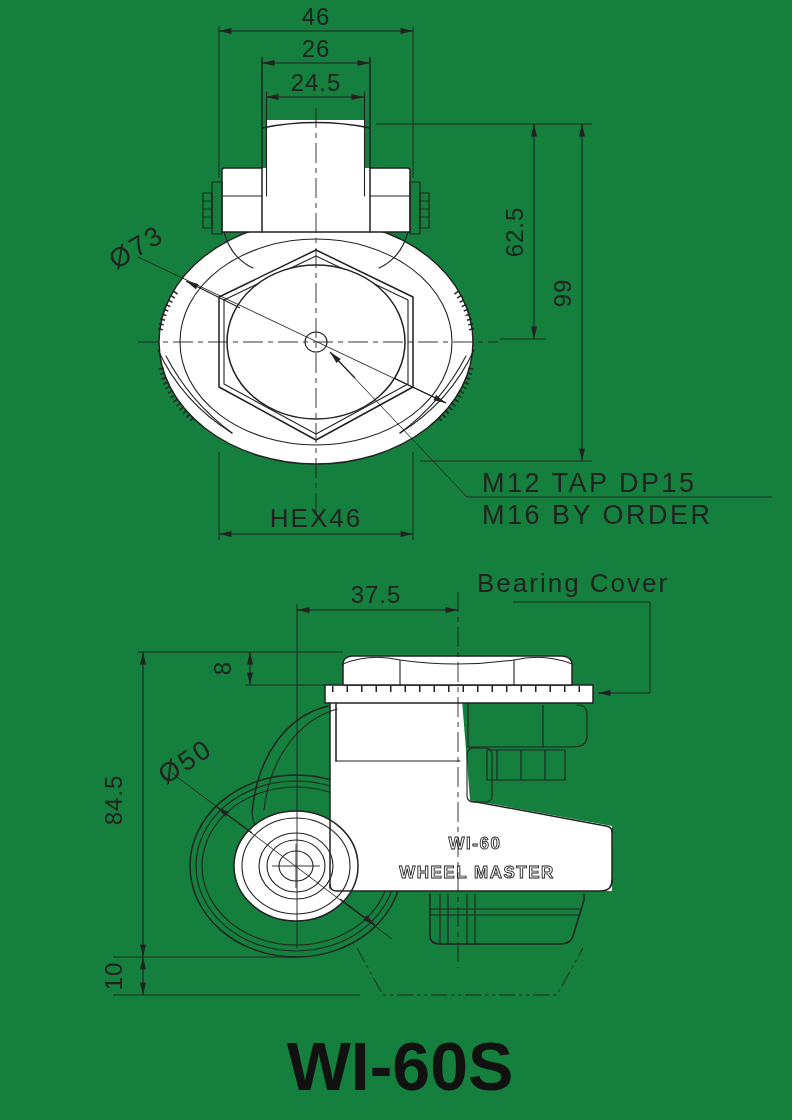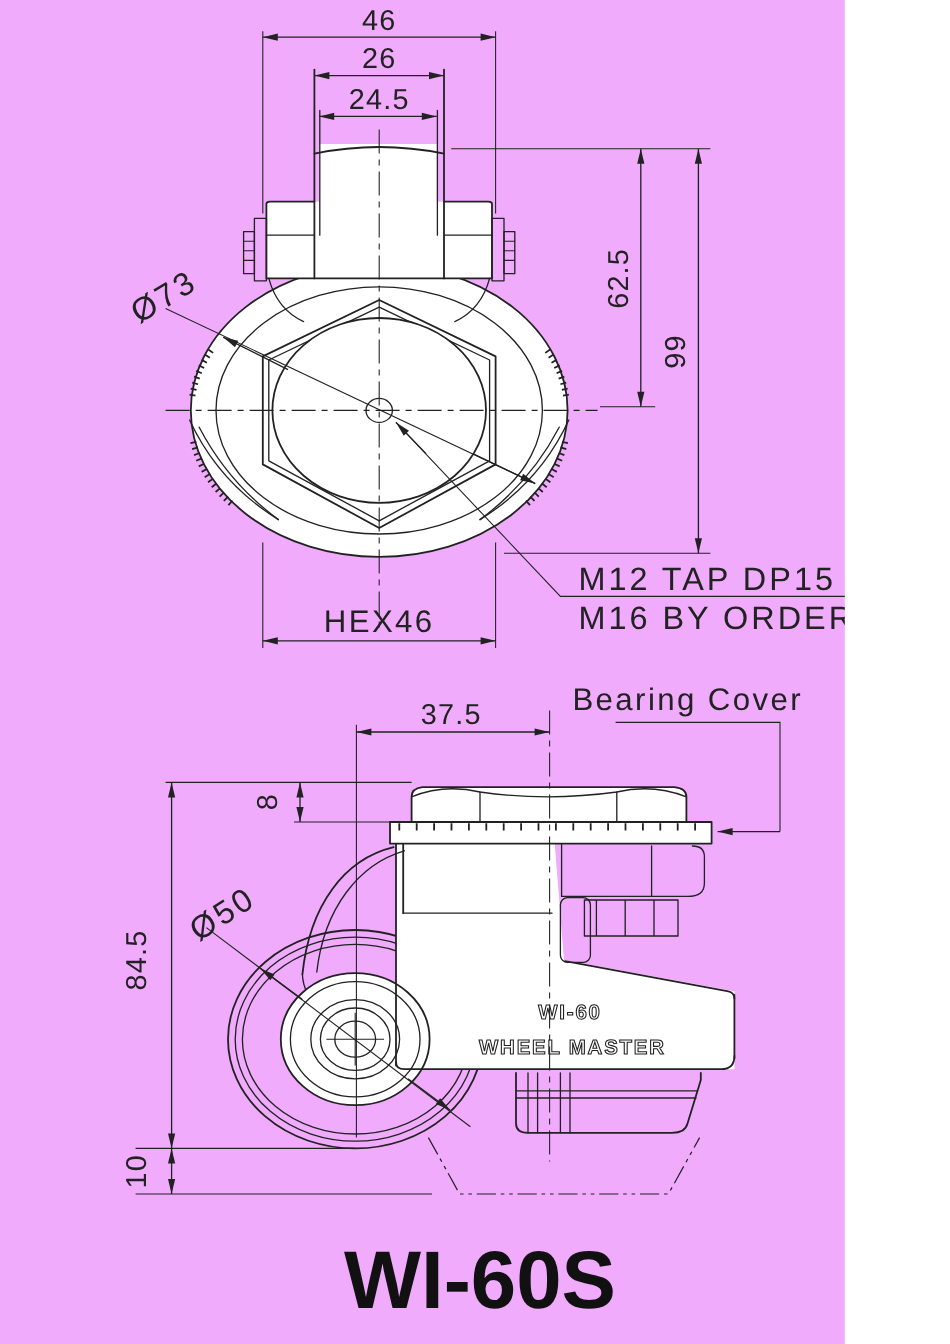--- a/index.html
+++ b/index.html
@@ -1,16 +1,16 @@
 <!DOCTYPE html>
 <html><head>
 <meta charset="utf-8">
 <style>
   html,body{margin:0;padding:0;background:#ffffff;}
-  .page{width:704px;height:1120px;position:relative;background:#f0abfc;overflow:hidden;}
+  .page{width:792px;height:1120px;position:relative;background:#15803d;overflow:hidden;}
   svg{display:block;}
   text{font-family:"Liberation Sans","DejaVu Sans",sans-serif;fill:#222;}
   .dim{font-size:24px;letter-spacing:1px;}
   .note{font-size:27px;letter-spacing:2.5px;}
   .calloutsm{font-size:26px;letter-spacing:2px;}
   .brand{font-size:17px;font-weight:bold;letter-spacing:1.5px;fill:#ffffff;stroke:#222;stroke-width:0.9px;}
   .title{font-size:68px;font-weight:bold;letter-spacing:0px;fill:#111;}
   .ln{stroke:#222;fill:none;stroke-width:1.5;stroke-linecap:round;stroke-linejoin:round;}
   .ln2{stroke:#222;fill:none;stroke-width:1.1;stroke-linecap:round;stroke-linejoin:round;}
   .thin{stroke:#222;fill:none;stroke-width:0.9;}

